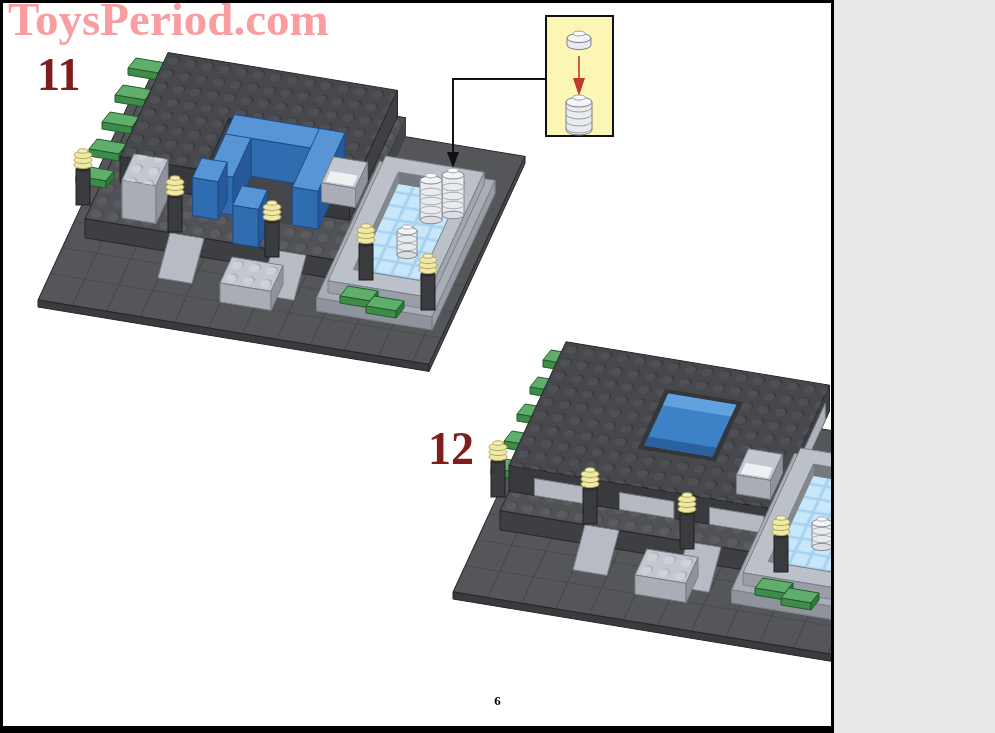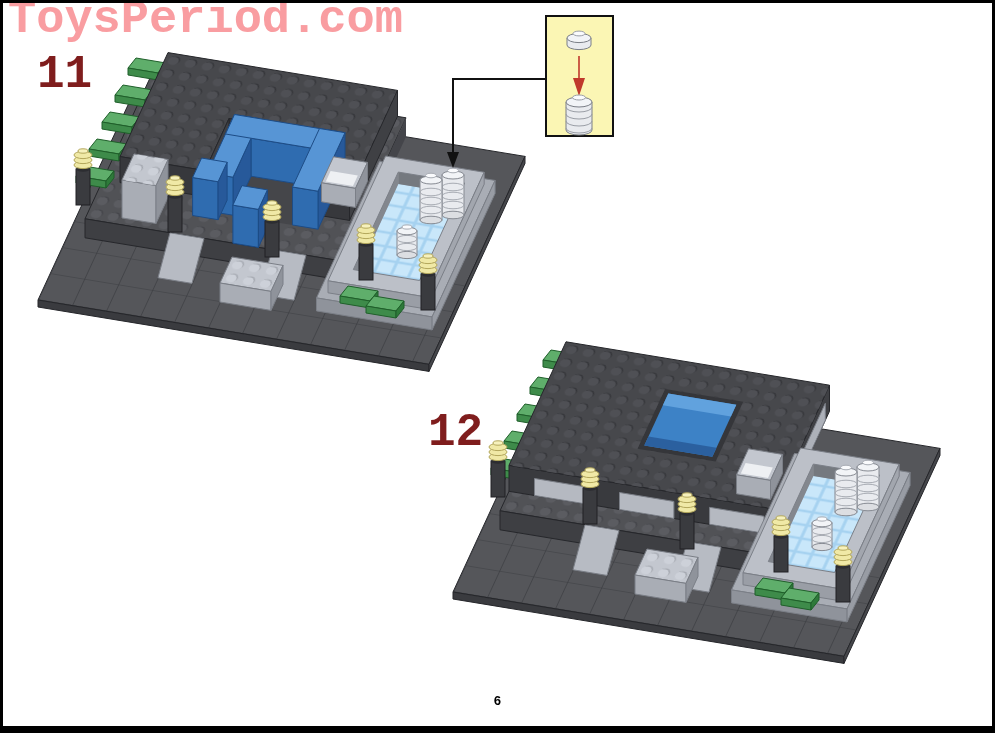--- a/index.html
+++ b/index.html
@@ -1,25 +1,25 @@
 <!DOCTYPE html>
 <html><head>
 <meta charset="utf-8">
 <style>
   html,body{margin:0;padding:0;background:#e8e8e8;}
-  .page{position:relative;width:995px;height:733px;background:#ffffff;
+  .page{position:relative;width:834px;height:733px;background:#ffffff;
         border:3px solid #000;border-bottom-width:7px;box-sizing:border-box;overflow:hidden;
-        font-family:Liberation Mono, monospace;}
+        font-family:Liberation Serif, serif;}
   .canvas{position:absolute;left:-3px;top:-3px;width:995px;height:733px;}
   .scene{position:absolute;left:0;top:0;}
   .watermark{position:absolute;left:8px;top:-6px;font-weight:bold;font-size:47px;
              color:#F99DA1;letter-spacing:0px;line-height:1.1;}
   .stepnum{position:absolute;font-weight:bold;font-size:46px;color:#7f1d1d;line-height:1;}
   .step-11{left:37px;top:52px;}
-  .step-12{left:428px;top:410px;}
+  .step-12{left:428px;top:426px;}
   .pagenum{position:absolute;left:0;right:0;bottom:24px;text-align:center;
            font-weight:bold;font-size:13px;color:#000;}
   
   .ol{stroke:#26272B;stroke-width:1;vector-effect:non-scaling-stroke;}
   .oll{stroke:#7B7F87;stroke-width:1;vector-effect:non-scaling-stroke;}
   .olg{stroke:#1F5F2A;stroke-width:1;vector-effect:non-scaling-stroke;}
   .olb{stroke:#1D4C86;stroke-width:1;vector-effect:non-scaling-stroke;}
 </style>
 </head>
 <body>

